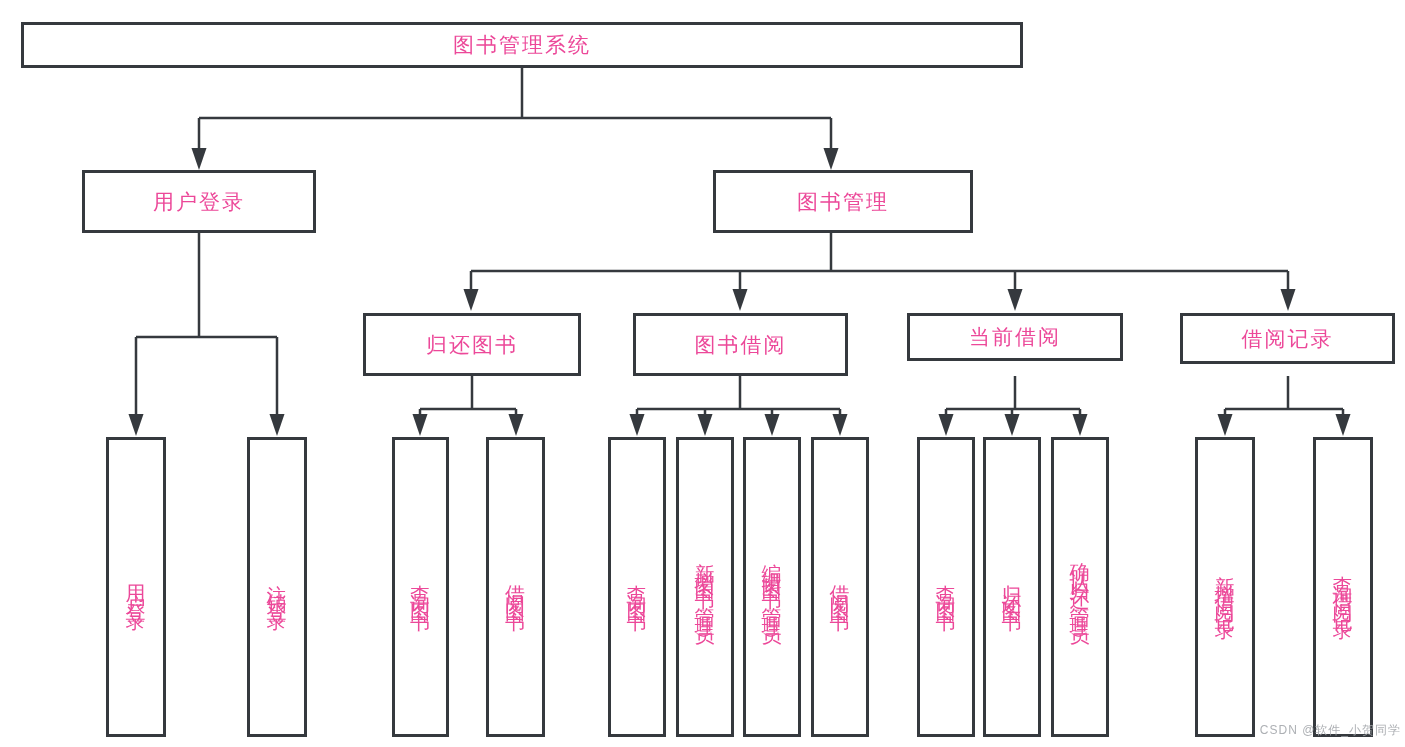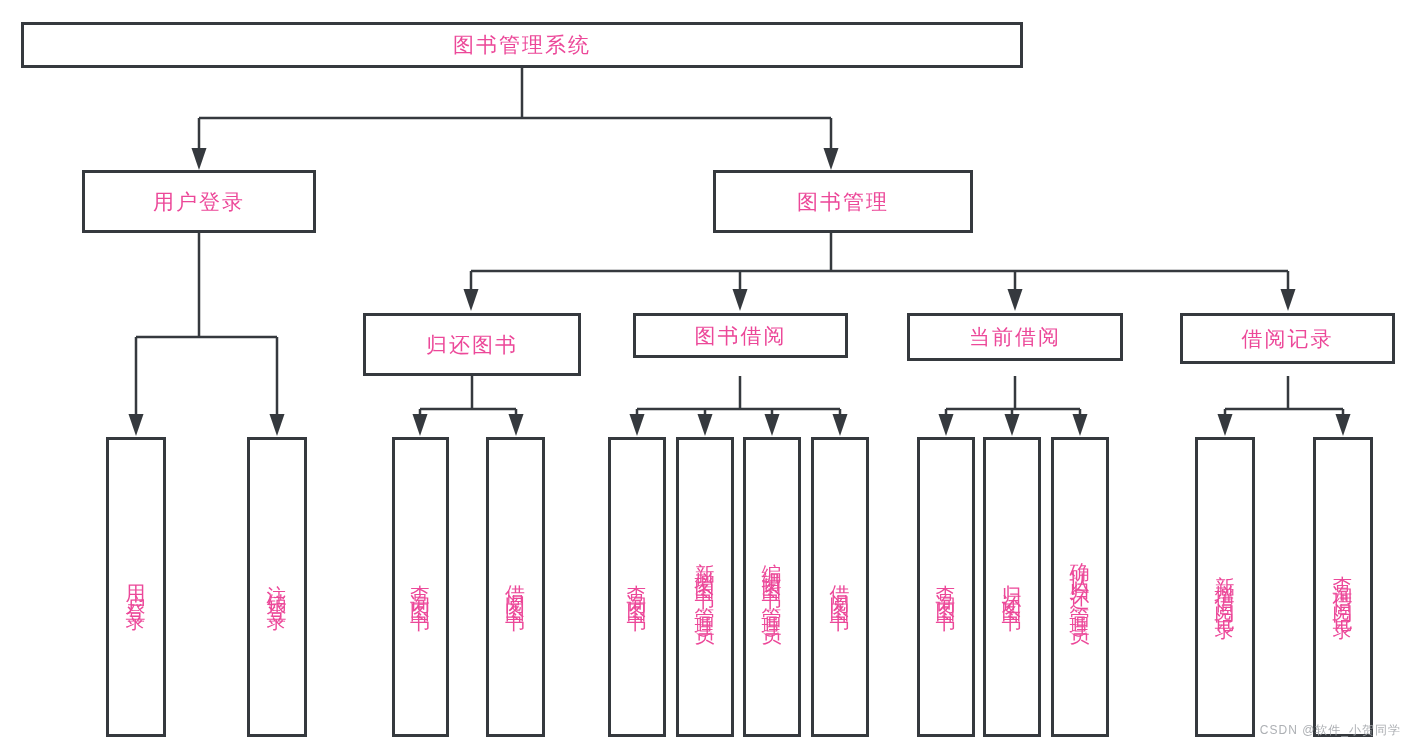--- a/index.html
+++ b/index.html
@@ -128,21 +128,21 @@
   <div class="box h" style="left:82px; top:170px; width:234px; height:63px;">
     <span>用户登录</span>
   </div>
   <div class="box h" style="left:713px; top:170px; width:260px; height:63px;">
     <span>图书管理</span>
   </div>
 
   <div class="box h" style="left:363px; top:313px; width:218px; height:63px;">
     <span>归还图书</span>
   </div>
-  <div class="box h" style="left:633px; top:313px; width:215px; height:45px;">
+  <div class="box h" style="left:633px; top:313px; width:215px; height:63px;">
     <span>图书借阅</span>
   </div>
   <div class="box h" style="left:907px; top:313px; width:216px; height:48px;">
     <span>当前借阅</span>
   </div>
   <div class="box h" style="left:1180px; top:313px; width:215px; height:51px;">
     <span>借阅记录</span>
   </div>
 
   <div class="box v" style="left:106px; top:437px; width:60px; height:300px;">

